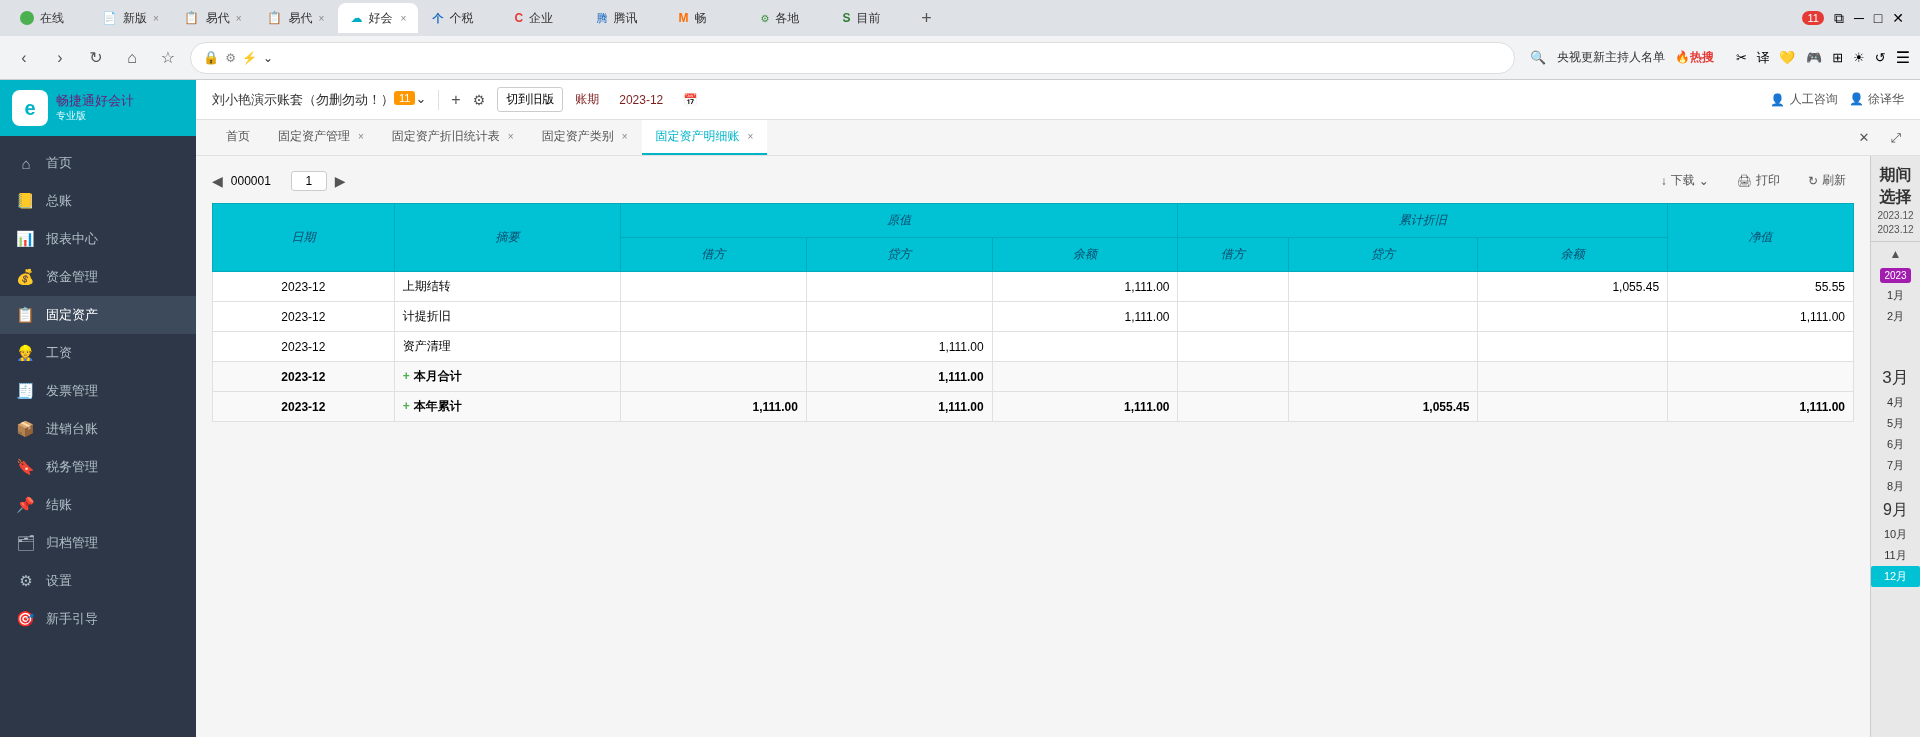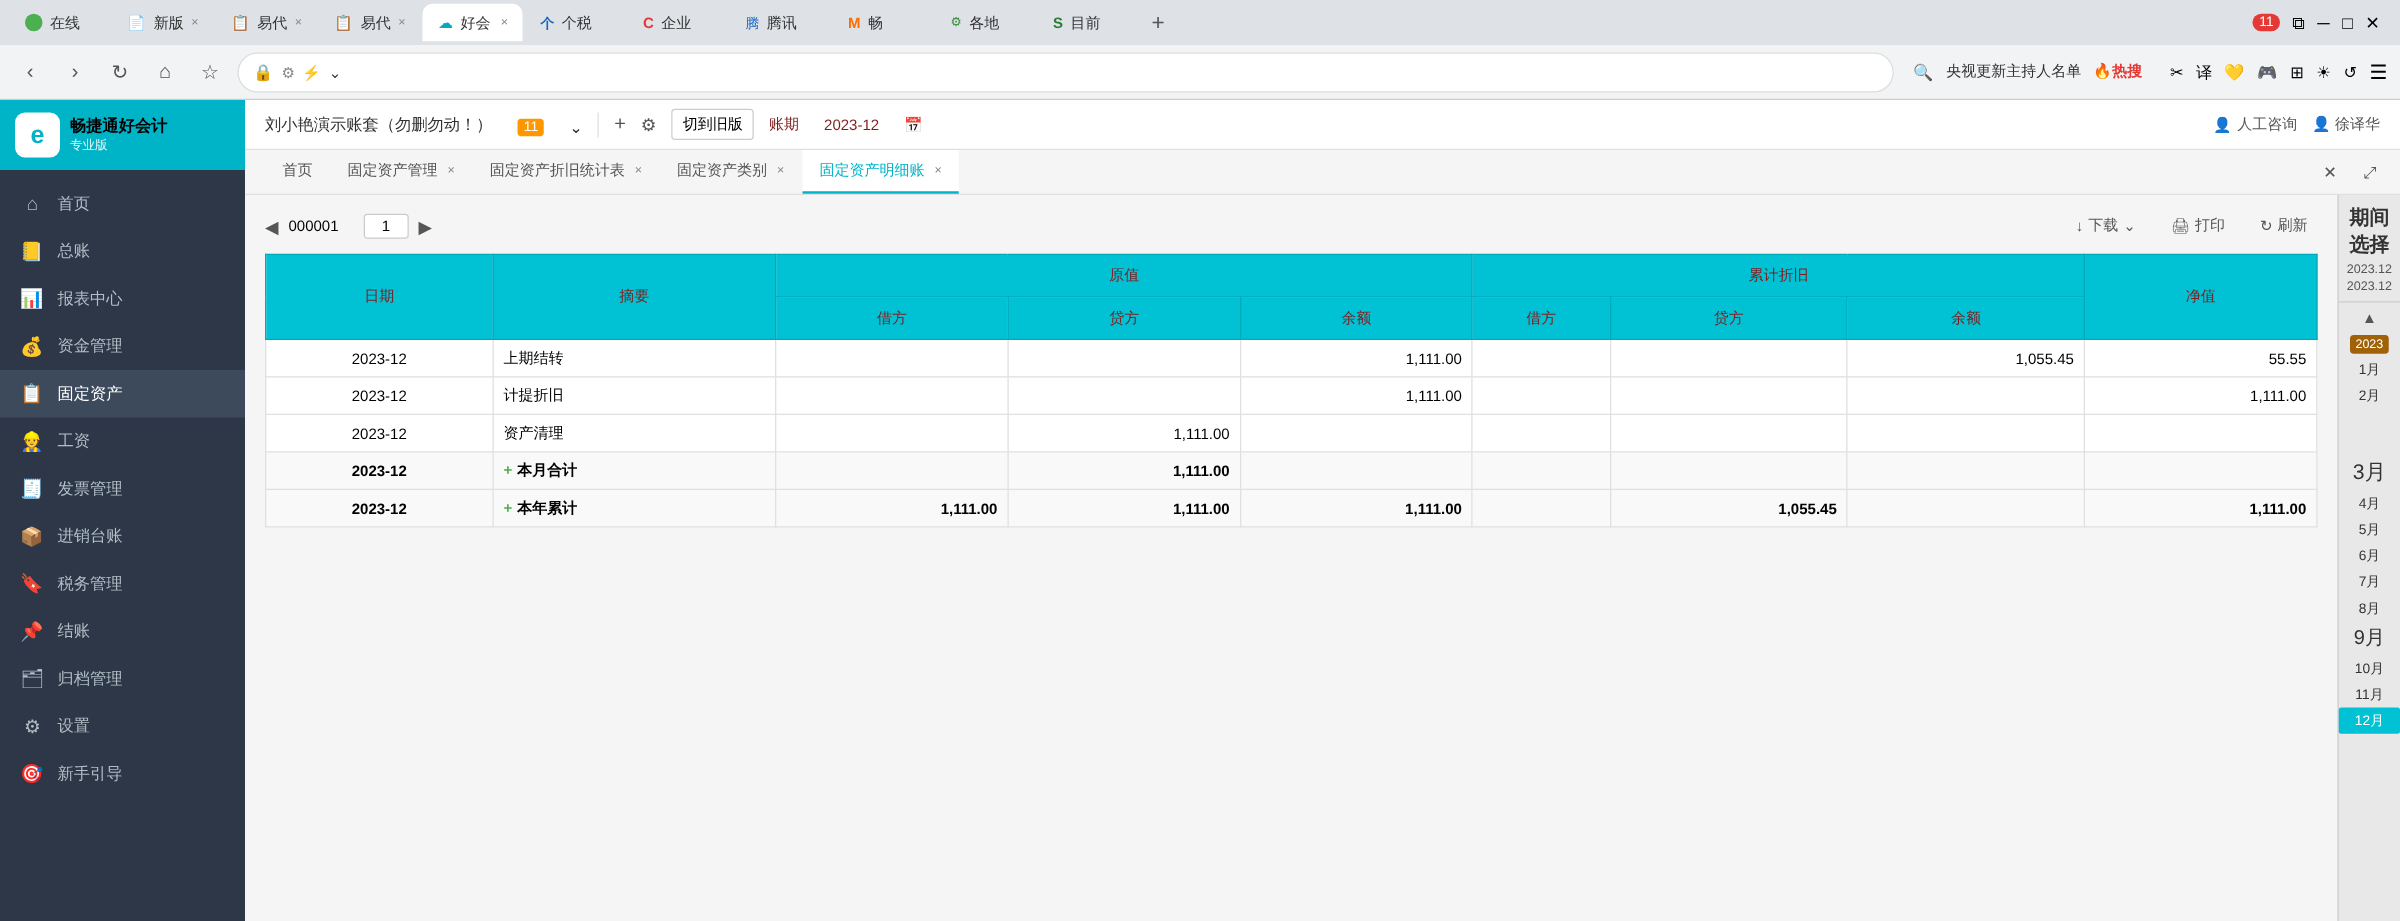--- a/index.html
+++ b/index.html
@@ -18,35 +18,35 @@
     .address-box { flex: 1; height: 32px; background: #fff; border-radius: 16px; display: flex; align-items: center; padding: 0 12px; gap: 6px; font-size: 12px; color: #333; border: 1px solid #ddd; }
     .address-url { color: #1a73e8; flex: 1; }
     .toolbar-icons { display: flex; align-items: center; gap: 10px; margin-left: 8px; }
 
     
     .app-container { display: flex; height: calc(737px - 80px); }
 
     
     .sidebar { width: 196px; background: #2d3748; display: flex; flex-direction: column; height: 100%; flex-shrink: 0; }
     .sidebar-logo { background: #00b4c8; padding: 10px 12px; display: flex; align-items: center; gap: 8px; }
-    .sidebar-logo-text { color: #000000; font-size: 13px; font-weight: bold; line-height: 1.2; }
+    .sidebar-logo-text { color: #701a75; font-size: 13px; font-weight: normal; line-height: 1.2; }
     .sidebar-logo-sub { color: #e0f8fb; font-size: 10px; }
     .sidebar-logo-icon { width: 36px; height: 36px; background: #fff; border-radius: 8px; display: flex; align-items: center; justify-content: center; font-size: 18px; color: #00b4c8; }
 
     .sidebar-nav { flex: 1; overflow-y: auto; padding: 8px 0; }
     .sidebar-item { display: flex; align-items: center; gap: 10px; padding: 10px 16px; color: #b0bec5; cursor: pointer; font-size: 13px; }
     .sidebar-item.active { background: #3d4a5c; color: #fff; }
     .sidebar-item-icon { font-size: 15px; width: 20px; text-align: center; }
 
     
     .main-content { flex: 1; display: flex; flex-direction: column; background: #f5f5f5; overflow: hidden; }
 
     
     .app-header { background: #fff; border-bottom: 1px solid #e0e0e0; padding: 0 16px; height: 40px; display: flex; align-items: center; gap: 12px; }
-    .company-selector { display: flex; align-items: flex-end; gap: 20px; font-size: 13px; color: #333; cursor: pointer; }
+    .company-selector { display: flex; align-items: flex-start; gap: 0; font-size: 13px; color: #333; cursor: pointer; }
     .company-badge { background: #ff9800; color: #fff; font-size: 11px; padding: 1px 5px; border-radius: 3px; }
     .header-divider { width: 1px; height: 20px; background: #e0e0e0; }
     .period-btn { border: 1px solid #ccc; border-radius: 3px; padding: 3px 8px; font-size: 12px; cursor: pointer; }
     .period-info { font-size: 12px; color: #7f1d1d; display: flex; align-items: center; gap: 20px; }
     .header-right { margin-left: auto; display: flex; align-items: center; gap: 12px; }
     .support-btn { font-size: 12px; color: #555; cursor: pointer; display: flex; align-items: center; gap: 4px; }
     .user-btn { font-size: 12px; color: #555; cursor: pointer; }
 
     
     .page-tabs { background: #f5f5f5; border-bottom: 1px solid #e0e0e0; display: flex; align-items: center; padding: 0 0 0 16px; height: 36px; }
@@ -64,21 +64,21 @@
     .ledger-pagination { display: flex; align-items: center; justify-content: space-between; margin-bottom: 10px; }
     .pagination-nav { display: flex; align-items: center; gap: 8px; }
     .pagination-nav button { background: none; border: none; cursor: pointer; font-size: 14px; color: #555; }
     .pagination-input { display: flex; align-items: center; gap: 20px; font-size: 12px; }
     .pagination-input input { width: 40px; border: 1px solid #ccc; border-radius: 3px; padding: 2px 4px; text-align: center; }
     .ledger-actions { display: flex; align-items: center; gap: 12px; }
     .ledger-action-btn { display: flex; align-items: center; gap: 4px; font-size: 12px; color: #555; cursor: pointer; padding: 4px 8px; border-radius: 3px; }
 
     
     .ledger-table { width: 100%; border-collapse: collapse; font-size: 12px; }
-    .ledger-table th { background: #00c2d4; color: #7f1d1d; padding: 8px 6px; text-align: center; border: 1px solid #00aabb; font-weight: normal; }
+    .ledger-table th { background: #00c2d4; color: #0c4a6e; padding: 8px 6px; text-align: center; border: 1px solid #00aabb; font-weight: normal; font-style: italic; }
     .ledger-table td { padding: 6px 8px; text-align: right; border: 1px solid #e0e0e0; background: #fff; }
     .ledger-table td.center { text-align: center; }
     .ledger-table td.left { text-align: left; }
     .summary-row td { background: #f9f9f9; font-weight: bold; }
     .row-icon { color: #4caf50; margin-right: 4px; }
 
     
     .right-panel { width: 42px; background: #e8e8e8; display: flex; flex-direction: column; align-items: center; border-left: 1px solid #ccc; padding-top: 4px; }
     .period-month { font-size: 12px; padding: 4px 0; cursor: pointer; color: #333; text-align: center; width: 100%; display: flex; align-items: center; justify-content: center; }
     .period-month.active { background: #00c2d4; color: #fff; border-radius: 2px; }
@@ -421,21 +421,21 @@
         </table>
       </div>
 
       <div class="right-panel" style="width:50px;">
         <div class="right-side-top">
           <div style="font-size:16px;color:#333;font-weight:bold;">期间选择</div>
           <div style="font-size:10px;color:#555;">2023.12</div>
           <div style="font-size:10px;color:#555;">2023.12</div>
         </div>
         <div class="scroll-up-btn">▲</div>
-        <div style="background:#a16207;color:#fff;font-size:10px;padding:2px 4px;border-radius:3px;margin:2px;">2023</div>
+        <div style="background:#a21caf;color:#fff;font-size:10px;padding:2px 4px;border-radius:3px;margin:2px;">2023</div>
         <div class="period-month" style="font-size:11px;padding:3px 0;width:100%;text-align:center;">1月</div>
         <div class="period-month" style="font-size:11px;padding:3px 0;width:100%;text-align:center;">2月</div>
         <div class="period-month" style="font-size:17px;padding:3px 0;width:100%;margin-top:36px;">3月</div>
         <div class="period-month" style="font-size:11px;padding:3px 0;width:100%;text-align:center;">4月</div>
         <div class="period-month" style="font-size:11px;padding:3px 0;width:100%;text-align:center;">5月</div>
         <div class="period-month" style="font-size:11px;padding:3px 0;width:100%;text-align:center;">6月</div>
         <div class="period-month" style="font-size:11px;padding:3px 0;width:100%;text-align:center;">7月</div>
         <div class="period-month" style="font-size:11px;padding:3px 0;width:100%;text-align:center;">8月</div>
         <div class="period-month" style="font-size:16px;padding:3px 0;width:100%;text-align:center;">9月</div>
         <div class="period-month" style="font-size:11px;padding:3px 0;width:100%;text-align:center;">10月</div>

